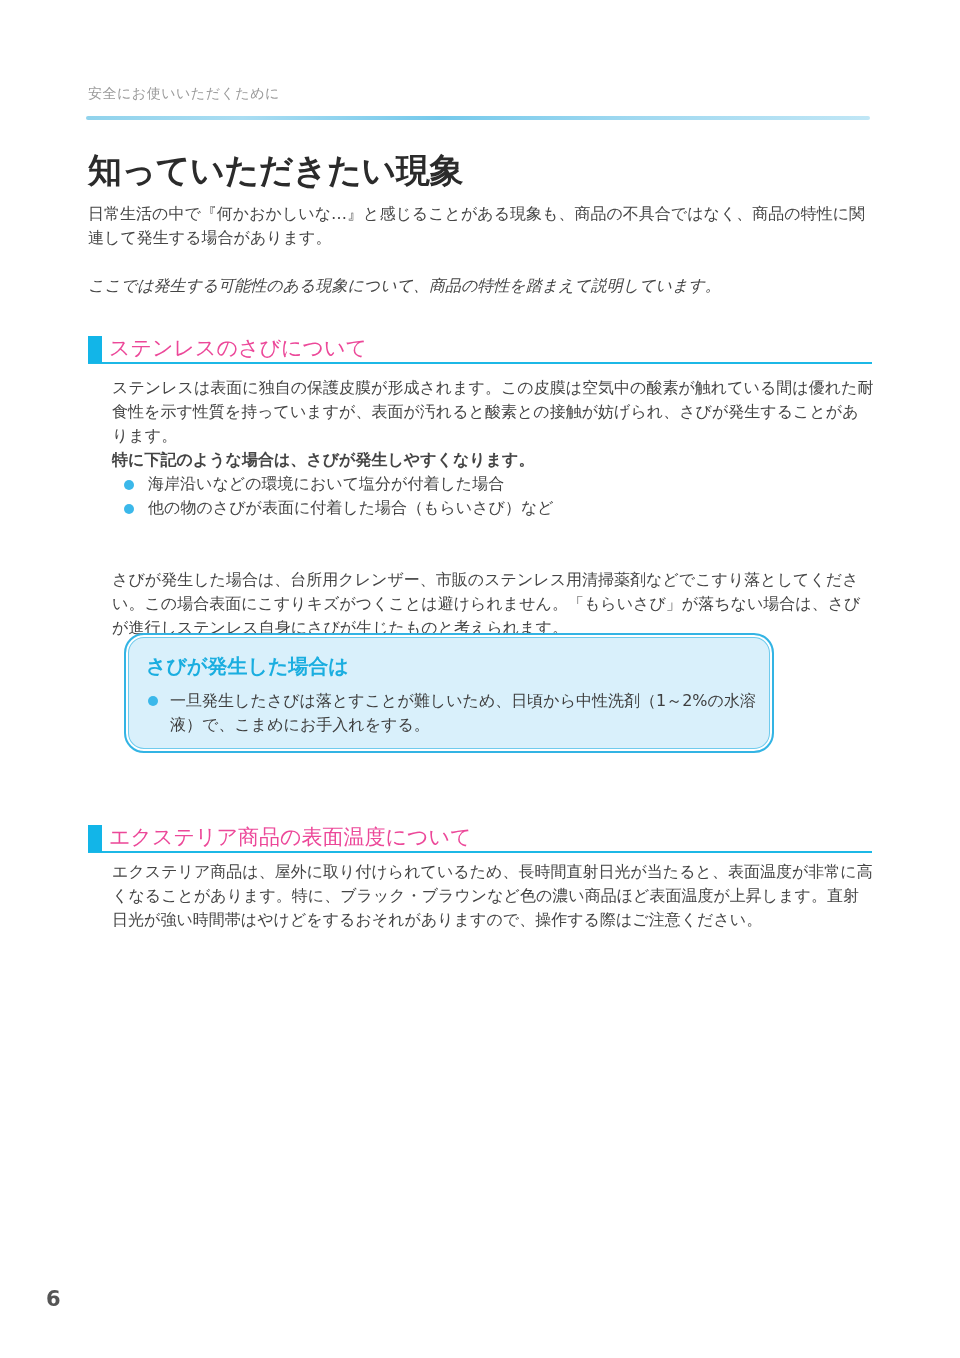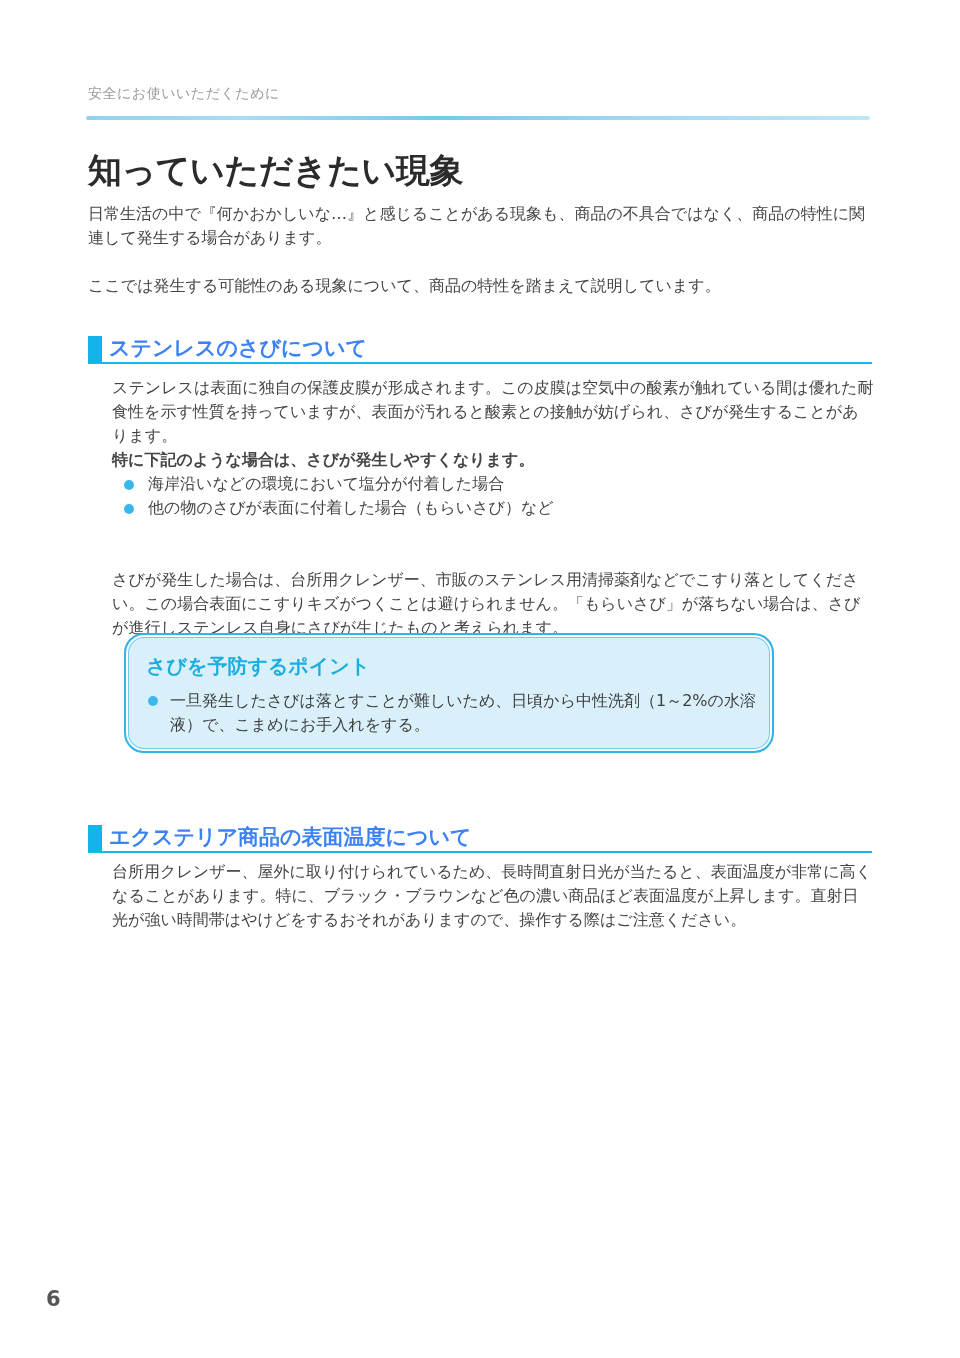--- a/index.html
+++ b/index.html
@@ -4,25 +4,25 @@
 <style>
   html, body { margin: 0; padding: 0; background: #ffffff; }
   body { width: 960px; height: 1358px; position: relative; overflow: hidden;
          font-family: "DejaVu Sans", "Liberation Sans", sans-serif; color: #3a3a3a; }
   .running-head { position: absolute; left: 88px; top: 85px; font-size: 14px; color: #9a9a9a; letter-spacing: 0.5px; text-align: center; }
   .head-rule { position: absolute; left: 86px; top: 116px; width: 784px; height: 4px;
                background: linear-gradient(90deg, #7ccbe9 0%, #9ad7f0 20%, #5cc0e8 45%, #8fd2ee 70%, #b5e2f4 100%);
                border-radius: 2px; opacity: 0.85; }
   .page-title { position: absolute; left: 88px; top: 148px; font-size: 34px; font-weight: bold; color: #2b2b2b; letter-spacing: -0.5px; margin: 0; }
   .intro { position: absolute; left: 88px; top: 202px; width: 786px; font-size: 16px; line-height: 24px; color: #444; margin: 0; }
-  .intro2 { position: absolute; left: 88px; top: 274px; width: 786px; font-size: 16px; line-height: 24px; color: #444; margin: 0; }
+  .intro2 { position: absolute; left: 88px; top: 274px; width: 786px; font-size: 16px; line-height: 24px; color: #444; margin: 0; font-style: italic; }
 
   .section-head { position: absolute; left: 88px; width: 784px; height: 28px; border-bottom: 2px solid #1cb8e6; }
   .section-head .bar { position: absolute; left: 0; top: 2px; width: 14px; height: 27px; background: #12b5e8; }
-  .section-head .label { position: absolute; left: 21px; top: 0; font-size: 21px; font-weight: bold; color: #3b82f6; white-space: nowrap; }
+  .section-head .label { position: absolute; left: 21px; top: 0; font-size: 21px; font-weight: normal; color: #ec4899; white-space: nowrap; }
 
   .body-text { position: absolute; left: 112px; width: 762px; font-size: 16px; line-height: 24px; color: #444; margin: 0; }
   .bullets { position: absolute; left: 122px; list-style: none; margin: 0; padding: 0; font-size: 16px; line-height: 24px; color: #444; }
   .bullets li { position: relative; padding-left: 26px; }
   .bullets li .dot { position: absolute; left: 2px; top: 8px; width: 10px; height: 10px; border-radius: 50%; background: #3bb8ea; }
 
   .tip-box { position: absolute; left: 124px; top: 633px; width: 646px; height: 116px;
              background: #d9f0fb; border: 2px solid #33b4e4; border-radius: 20px;
              box-shadow: inset 0 0 0 2px #ffffff, inset 0 0 0 3px #6fcbed; }
   .tip-title { position: absolute; left: 20px; top: 18px; font-size: 20px; font-weight: bold; color: #1aaee0; white-space: nowrap; }
@@ -47,26 +47,26 @@
 </div>
 <p class="body-text" style="top:376px;">ステンレスは表面に独自の保護皮膜が形成されます。この皮膜は空気中の酸素が触れている間は優れた耐食性を示す性質を持っていますが、表面が汚れると酸素との接触が妨げられ、さびが発生することがあります。</p>
 <p class="body-text" style="top:448px;font-weight:bold;">特に下記のような場合は、さびが発生しやすくなります。</p>
 <ul class="bullets" style="top:472px;">
   <li><span class="dot"></span><span>海岸沿いなどの環境において塩分が付着した場合</span></li>
   <li><span class="dot"></span><span>他の物のさびが表面に付着した場合（もらいさび）など</span></li>
 </ul>
 <p class="body-text" style="top:568px;">さびが発生した場合は、台所用クレンザー、市販のステンレス用清掃薬剤などでこすり落としてください。この場合表面にこすりキズがつくことは避けられません。「もらいさび」が落ちない場合は、さびが進行しステンレス自身にさびが生じたものと考えられます。</p>
 
 <div class="tip-box">
-  <div class="tip-title">さびを予防するポイント</div>
+  <div class="tip-title">さびが発生した場合は</div>
   <div class="tip-item">
     <span class="dot"></span>
     <span>一旦発生したさびは落とすことが難しいため、日頃から中性洗剤（1～2%の水溶液）で、こまめにお手入れをする。</span>
   </div>
 </div>
 
 <div class="section-head" style="top:823px;">
   <span class="bar"></span>
   <span class="label">エクステリア商品の表面温度について</span>
 </div>
-<p class="body-text" style="top:860px;">台所用クレンザー、屋外に取り付けられているため、長時間直射日光が当たると、表面温度が非常に高くなることがあります。特に、ブラック・ブラウンなど色の濃い商品ほど表面温度が上昇します。直射日光が強い時間帯はやけどをするおそれがありますので、操作する際はご注意ください。</p>
+<p class="body-text" style="top:860px;">エクステリア商品は、屋外に取り付けられているため、長時間直射日光が当たると、表面温度が非常に高くなることがあります。特に、ブラック・ブラウンなど色の濃い商品ほど表面温度が上昇します。直射日光が強い時間帯はやけどをするおそれがありますので、操作する際はご注意ください。</p>
 
 <div class="page-number">6</div>
 
 </body></html>

